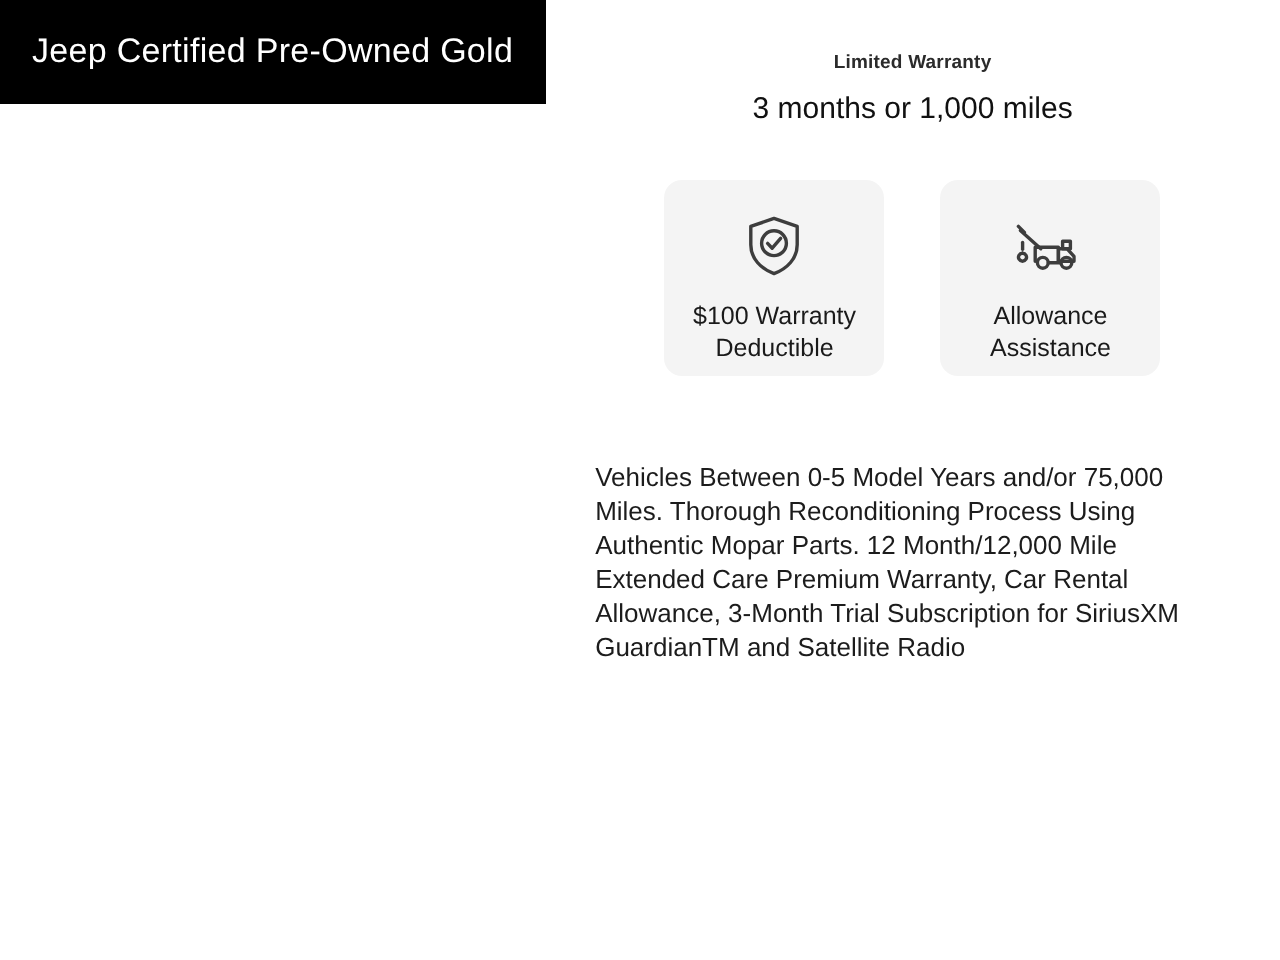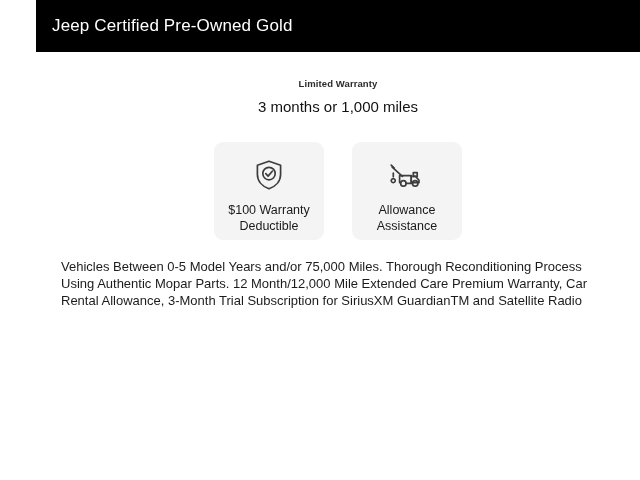--- a/index.html
+++ b/index.html
@@ -16,22 +16,20 @@
     color: #1a1a1a;
     -webkit-font-smoothing: antialiased;
   }
 
   .page {
     position: relative;
     width: 640px;
     height: 480px;
     background: #ffffff;
     display: flex;
-    flex-direction: column;
-    padding-left: 36px;
   }
 
   
   .header-bar {
     height: 52px;
     background: #000000;
     display: flex;
     align-items: center;
     padding: 0 16px;
     flex: 0 0 auto;
@@ -109,21 +107,21 @@
     font-size: 12.5px;
     line-height: 16px;
     color: #1a1a1a;
     text-align: center;
     font-weight: 400;
     padding: 0 4px;
   }
 
   
   .description {
-    margin-top: 18px;
+    margin-top: 42px;
     font-size: 13px;
     line-height: 17px;
     color: #1c1c1c;
     text-align: left;
     padding: 0 10px 0 9px;
   }
 
   
   .footer {
     position: absolute;

